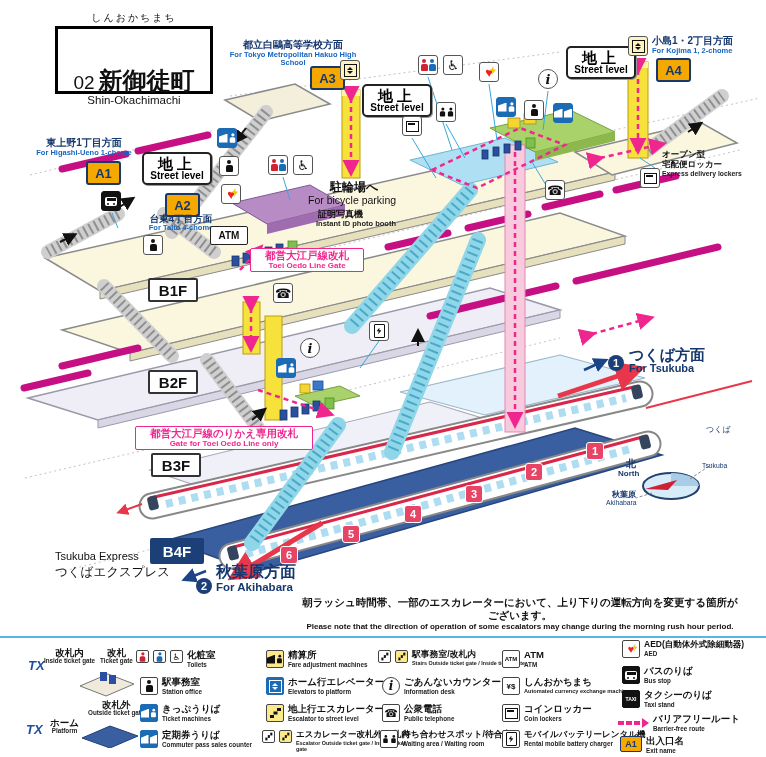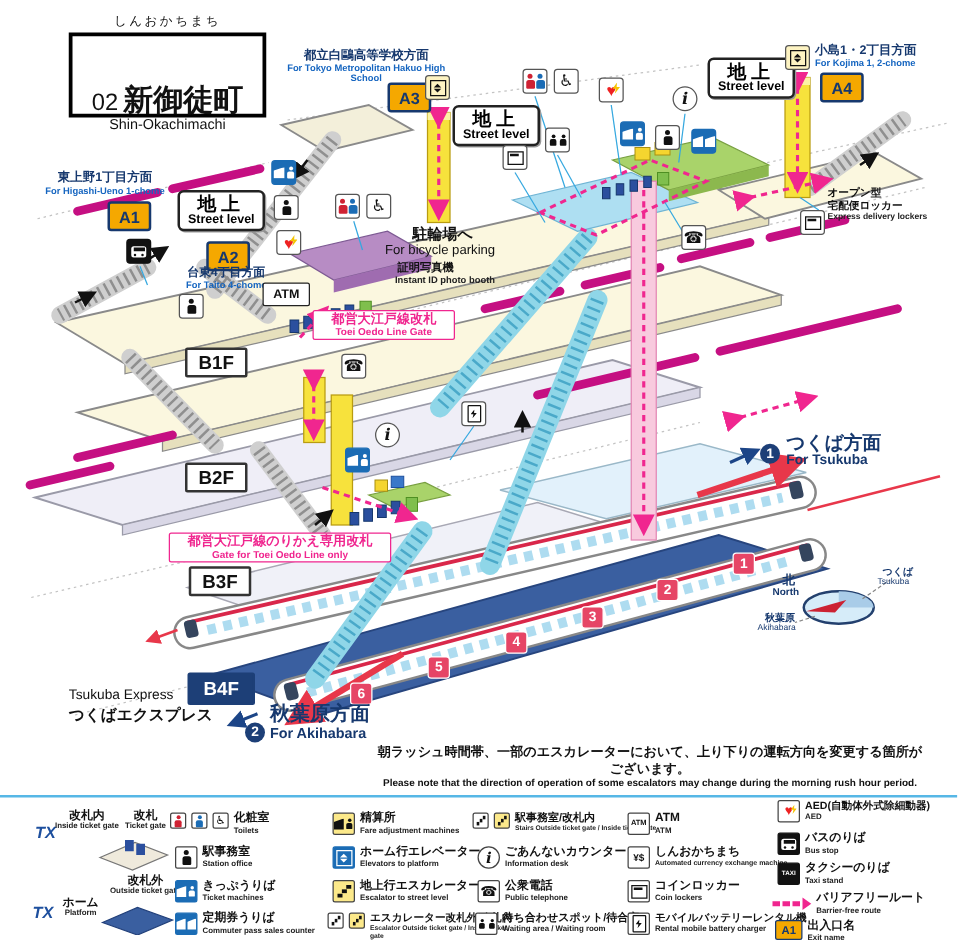--- a/index.html
+++ b/index.html
@@ -478,26 +478,26 @@
 
   <div class="abs car-badge" style="left:280px;top:546px">6</div>
   <div class="abs car-badge" style="left:342px;top:525px">5</div>
   <div class="abs car-badge" style="left:404px;top:505px">4</div>
   <div class="abs car-badge" style="left:465px;top:485px">3</div>
   <div class="abs car-badge" style="left:525px;top:463px">2</div>
   <div class="abs car-badge" style="left:586px;top:442px">1</div>
 
   <div class="abs" style="left:626px;top:457px;font-size:10px;font-weight:bold;color:#16386e">北</div>
   <div class="abs" style="left:618px;top:469px;font-size:8px;font-weight:bold;color:#16386e">North</div>
-  <div class="abs" style="left:706px;top:452px;font-size:8px;font-weight:bold;color:#16386e">つくば</div>
+  <div class="abs" style="left:706px;top:424px;font-size:8px;font-weight:normal;color:#16386e">つくば</div>
   <div class="abs" style="left:702px;top:462px;font-size:6.8px;color:#16386e">Tsukuba</div>
   <div class="abs" style="left:612px;top:489px;font-size:8px;font-weight:bold;color:#16386e">秋葉原</div>
   <div class="abs" style="left:606px;top:499px;font-size:6.8px;color:#16386e">Akihabara</div>
 
-  <div class="abs" style="left:55px;top:564px;font-size:12.5px;font-weight:bold;color:#111">つくばエクスプレス</div>
+  <div class="abs" style="left:55px;top:564px;font-size:12.5px;font-weight:normal;color:#111">つくばエクスプレス</div>
   <div class="abs" style="left:55px;top:550px;font-size:11px;font-weight:normal;color:#111">Tsukuba Express</div>
   <div class="abs numcircle" style="left:196px;top:578px">2</div>
   <div class="abs bigdir" style="left:216px;top:564px">
     <span class="jp" style="font-size:16px">秋葉原方面</span>
     <span class="en">For Akihabara</span>
   </div>
 
   <div class="abs note">
     <span class="jp">朝ラッシュ時間帯、一部のエスカレーターにおいて、上り下りの運転方向を変更する箇所がございます。</span>
     <span class="en">Please note that the direction of operation of some escalators may change during the morning rush hour period.</span>

